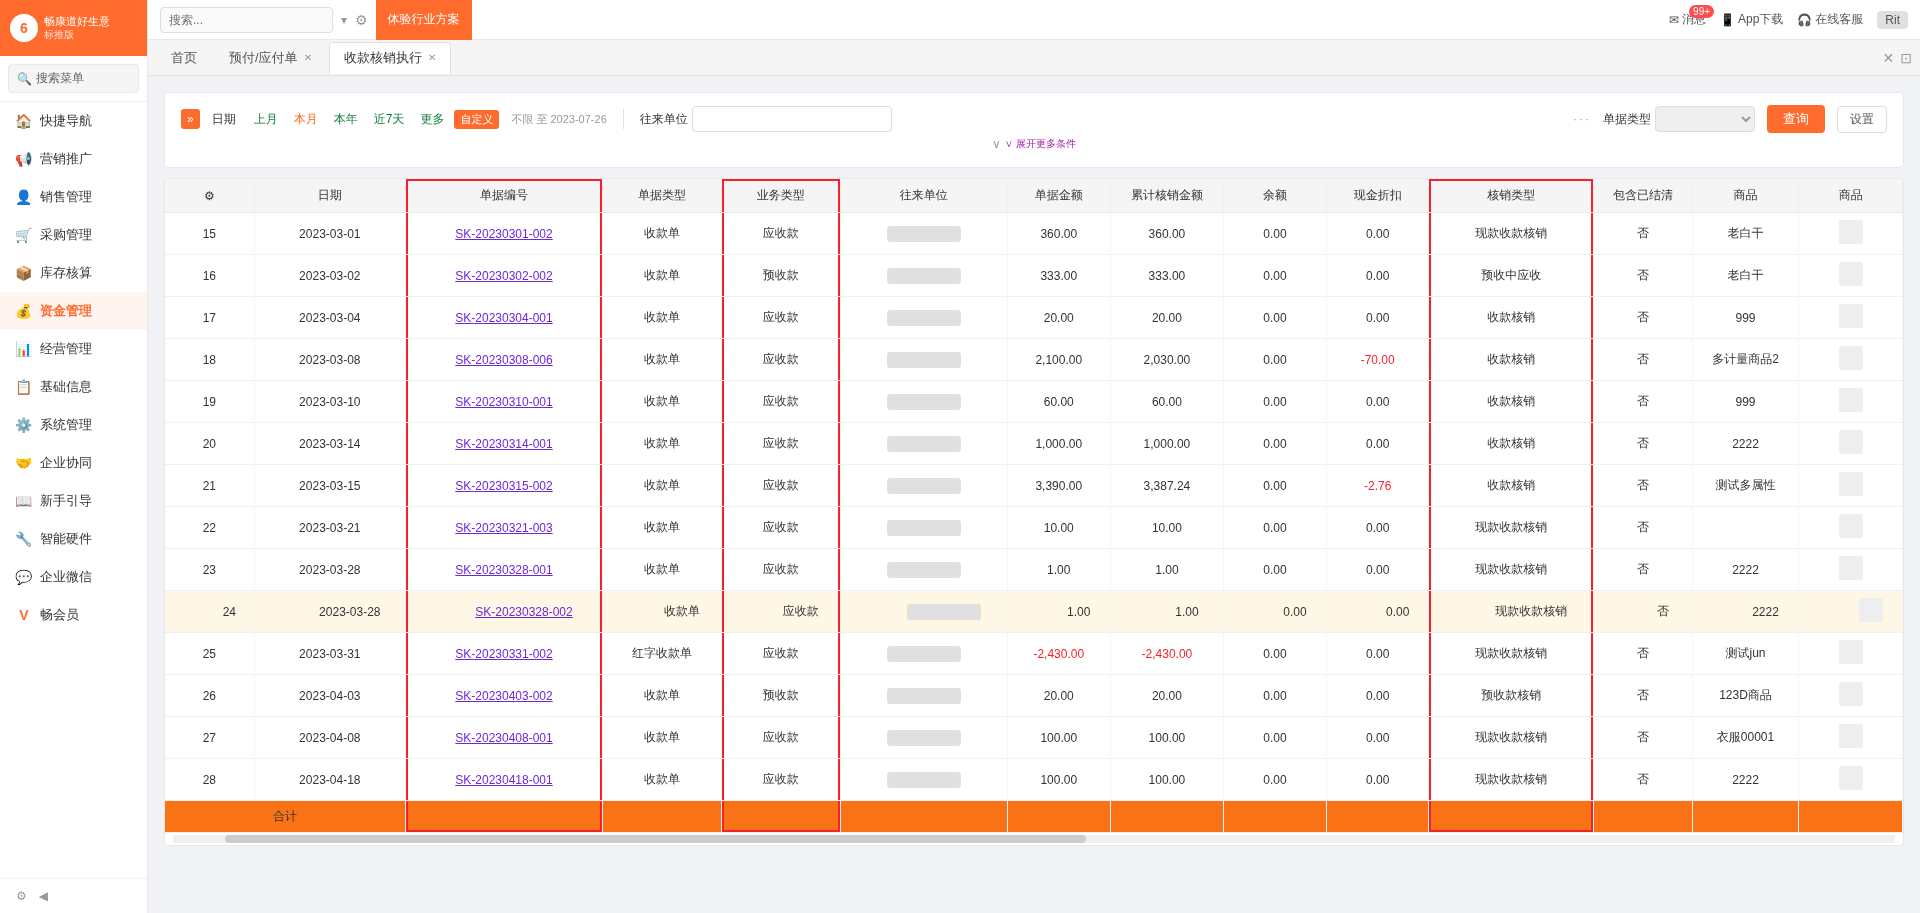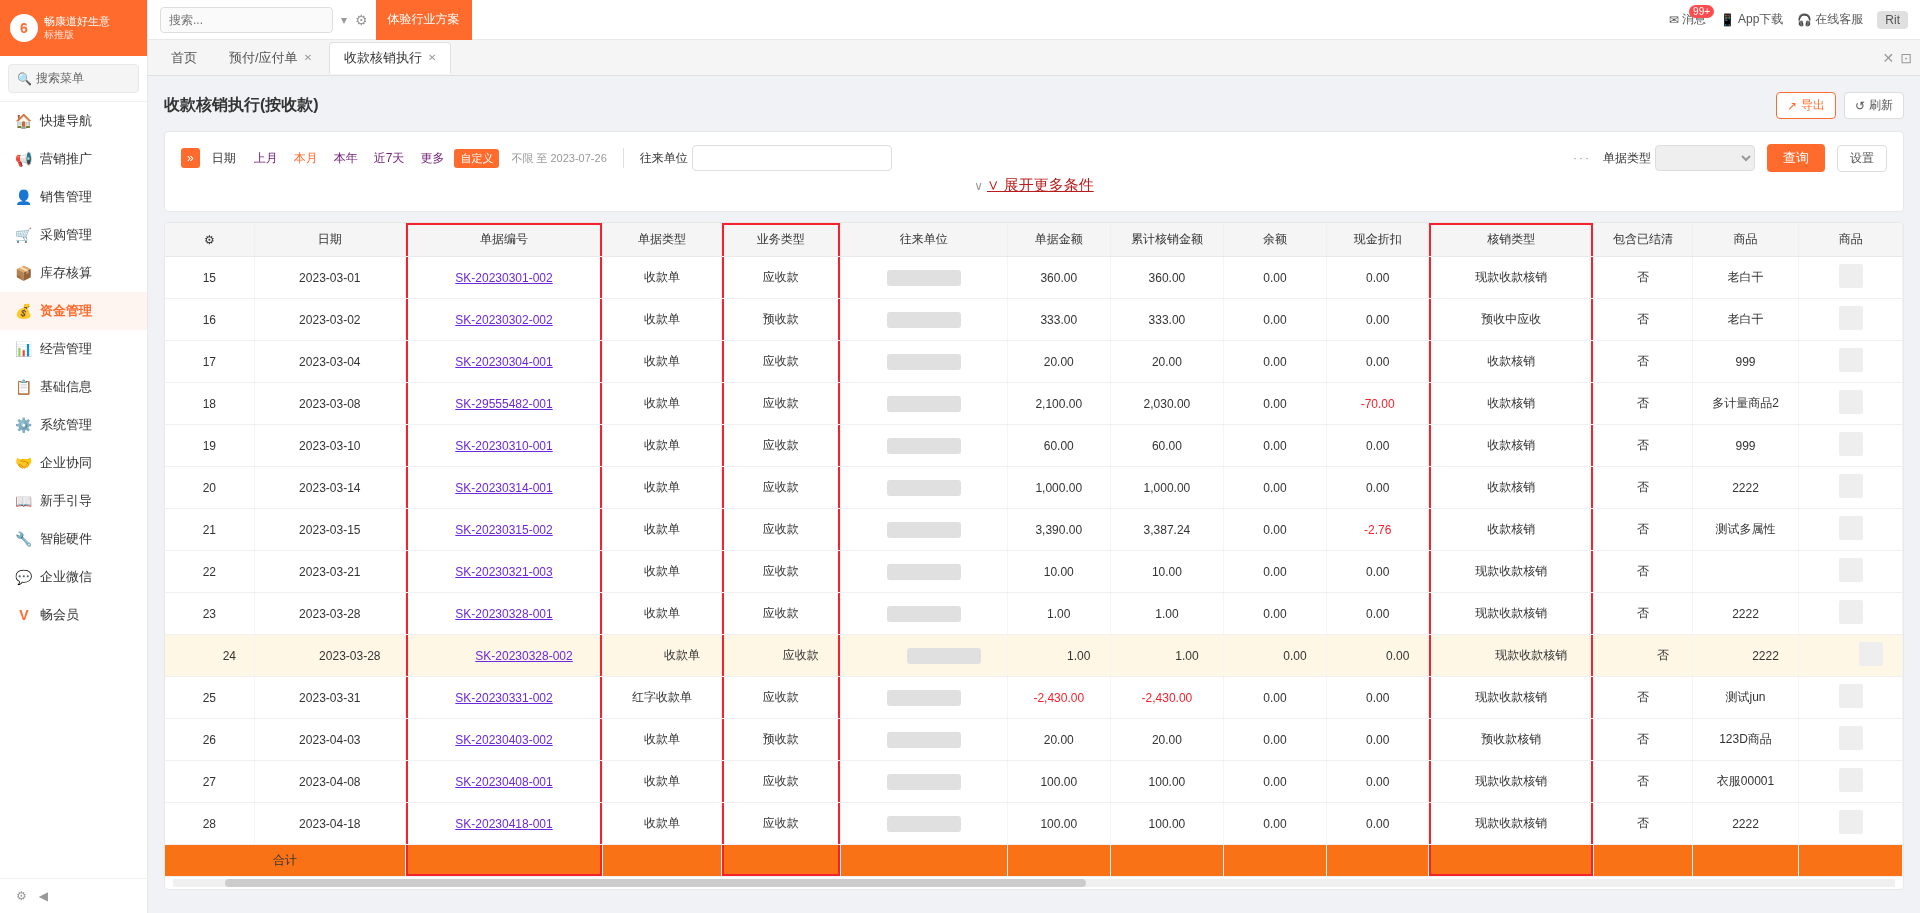--- a/index.html
+++ b/index.html
@@ -53,21 +53,21 @@
     .page-actions { display: flex; gap: 8px; }
     .btn-export { border: 1px solid #ff6b2d; color: #ff6b2d; background: #fff; border-radius: 4px; padding: 4px 10px; font-size: 12px; cursor: pointer; display: flex; align-items: center; gap: 4px; }
     .btn-refresh { border: 1px solid #ddd; color: #555; background: #fff; border-radius: 4px; padding: 4px 10px; font-size: 12px; cursor: pointer; display: flex; align-items: center; gap: 4px; }
 
     
     .filter-panel { background: #fff; border-radius: 4px; padding: 12px 16px; margin-bottom: 10px; border: 1px solid #e8e8e8; }
     .filter-row { display: flex; align-items: center; gap: 12px; }
     .filter-toggle { background: #ff6b2d; color: #fff; border: none; border-radius: 3px; padding: 3px 6px; cursor: pointer; font-size: 12px; }
     .filter-label { color: #333; font-size: 12px; white-space: nowrap; }
     .filter-period { display: flex; gap: 4px; align-items: center; }
-    .filter-period-btn { padding: 2px 6px; font-size: 12px; color: #701a75; cursor: pointer; border: none; background: transparent; }
+    .filter-period-btn { padding: 2px 6px; font-size: 12px; color: #15803d; cursor: pointer; border: none; background: transparent; }
     .filter-period-btn.active { color: #ff6b2d; }
     .filter-custom { background: #ff6b2d; color: #fff; border-radius: 3px; padding: 2px 6px; font-size: 11px; cursor: pointer; }
     .filter-date-hint { color: #999; font-size: 11px; }
     .filter-divider { border: none; border-left: 1px solid #e0e0e0; height: 20px; margin: 0 4px; }
     .filter-partner { display: flex; align-items: center; gap: 4px; flex: 1; }
     .filter-input { border: 1px solid #ddd; border-radius: 4px; padding: 4px 8px; font-size: 12px; color: #999; height: 26px; flex: 1; max-width: 200px; }
     .filter-more { color: #999; font-size: 12px; cursor: pointer; letter-spacing: 2px; }
     .filter-type { display: flex; align-items: center; gap: 4px; }
     .filter-select { border: 1px solid #ddd; border-radius: 4px; padding: 4px 8px; font-size: 12px; color: #999; height: 26px; min-width: 100px; }
     .btn-query { background: #ff6b2d; color: #fff; border: none; border-radius: 4px; padding: 5px 16px; font-size: 13px; cursor: pointer; }
@@ -218,33 +218,20 @@
     </div>
     <div class="tab-spacer"></div>
     <div class="tab-winbtns">
       <span style="cursor:pointer;">✕</span>
       <span style="cursor:pointer;">⊡</span>
     </div>
   </div>
 
   <div class="content">
 
-    <div class="page-header">
-      <h2 class="page-title">收款核销执行(按收款)</h2>
-      <div class="page-actions">
-        <button class="btn-export">
-          <span>↗</span>
-          <span>导出</span>
-        </button>
-        <button class="btn-refresh">
-          <span>↺</span>
-          <span>刷新</span>
-        </button>
-      </div>
-    </div>
 
     <div class="filter-panel">
       <div class="filter-row">
         <button class="filter-toggle">»</button>
 
         <span class="filter-label">日期</span>
         <div class="filter-period">
           <button class="filter-period-btn">上月</button>
           <button class="filter-period-btn active">本月</button>
           <button class="filter-period-btn">本年</button>
@@ -269,21 +256,21 @@
             <option></option>
           </select>
         </div>
 
         <button class="btn-query">查询</button>
         <button class="btn-setting">设置</button>
       </div>
 
       <div class="filter-expand">
         <span>∨</span>
-        <span style="font-size:15px;color:#b91c1c;text-decoration:underline;">∨ 展开更多条件</span>
+        <span style="font-size:10px;color:#a21caf;">∨ 展开更多条件</span>
       </div>
     </div>
 
     <div class="table-wrapper">
       <table>
         <thead>
           <tr>
             <th><span>⚙</span></th>
             <th>日期</th>
             <th class="col-red-border">单据编号</th>
@@ -345,21 +332,21 @@
     <td>0.00</td>
     <td class="">0.00</td>
     <td class="col-red-3">收款核销</td>
     <td>否</td>
     <td>999</td>
     <td><span style="display:inline-block;width:24px;height:24px;background:#eee;border-radius:2px;"></span></td>
   </tr>
             <tr>
     <td>18</td>
     <td>2023-03-08</td>
-    <td class="col-red-1"><a class="link-blue">SK-29555482-001</a></td>
+    <td class="col-red-1"><a class="link-blue">SK-20230308-006</a></td>
     <td>收款单</td>
     <td class="col-red-2">应收款</td>
     <td><span style="background:#e0e0e0;border-radius:3px;padding:1px 20px;color:#e0e0e0;">████</span></td>
     <td class="">2,100.00</td>
     <td class="">2,030.00</td>
     <td>0.00</td>
     <td class="text-red">-70.00</td>
     <td class="col-red-3">收款核销</td>
     <td>否</td>
     <td>多计量商品2</td>

